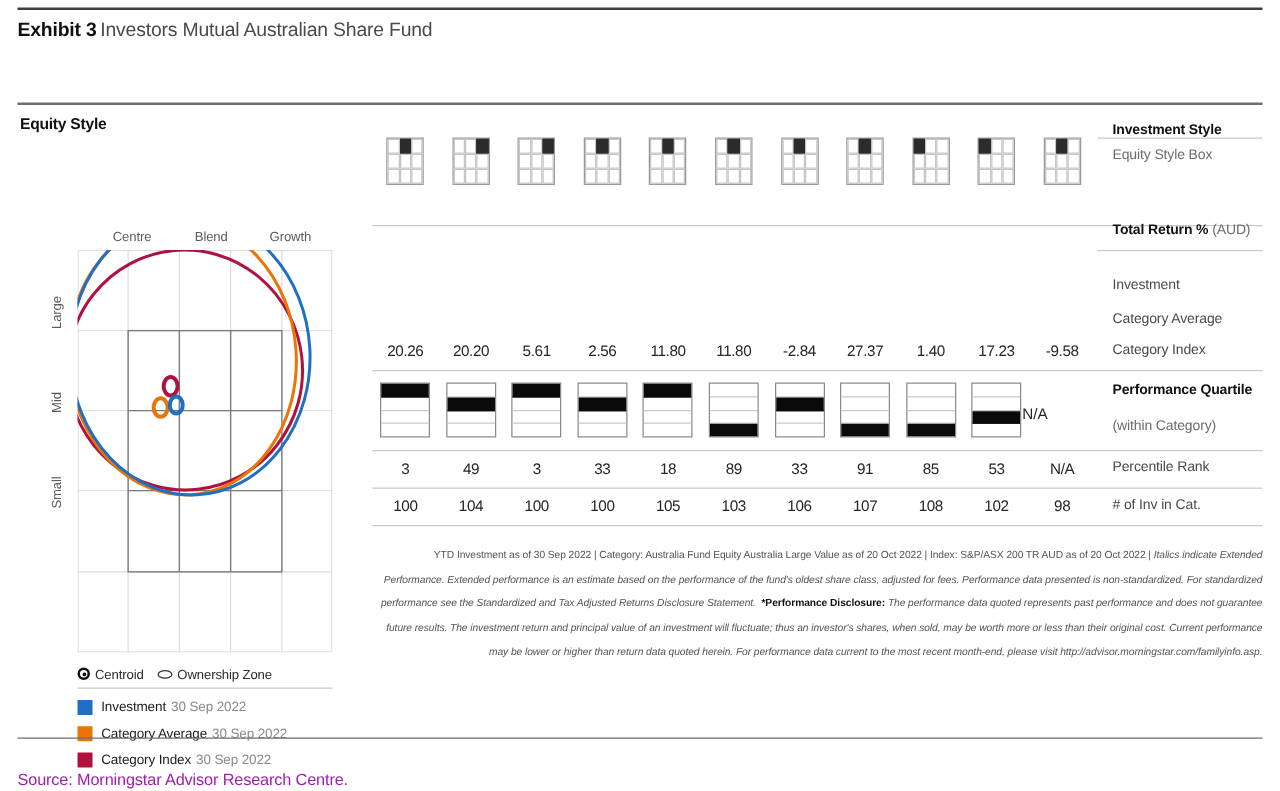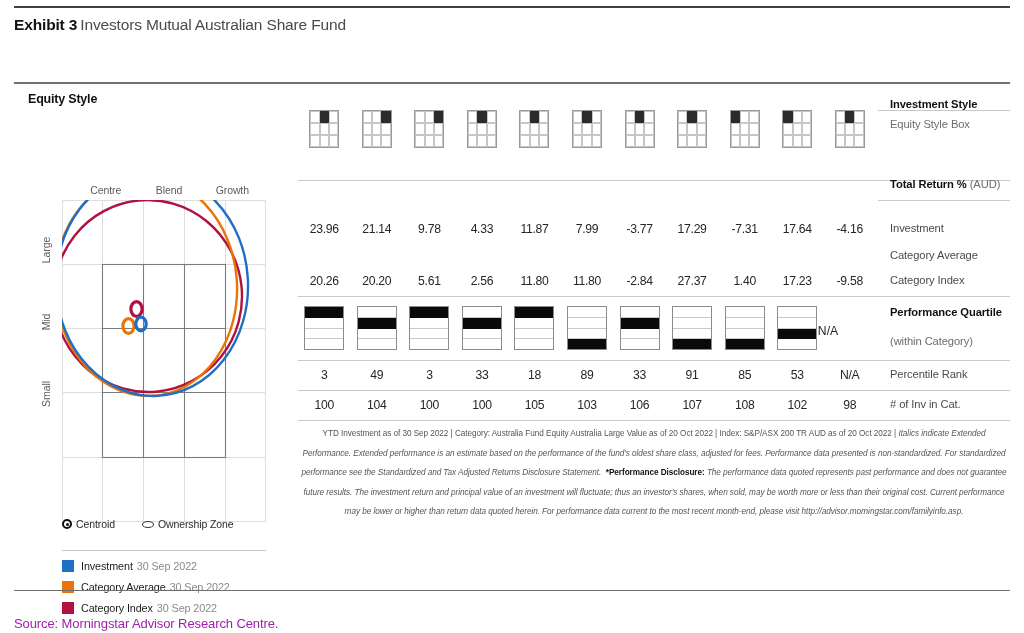--- a/index.html
+++ b/index.html
@@ -22,21 +22,21 @@
   .exhibit-title .num { font-weight:bold; color:#111; }
   .exhibit-title .name { font-weight:normal; color:#4a4a4a; margin-left:3px; }
 
   
   .panel { position:absolute; left:14px; top:82px; width:996px; height:490px; }
   .panel-rule-top { position:absolute; left:0; top:0; width:996px; height:1.5px; background:#6f6f6f; }
 
   
   .left-pane { position:absolute; left:0; top:0; width:268px; height:490px; }
   .eq-style-hd {
-    position:absolute; left:14px; top:10px;
+    position:absolute; left:2px; top:10px;
     font-size:12.5px; font-weight:bold; color:#111; letter-spacing:-0.2px;
   }
   .vbl-row { position:absolute; left:60px; top:102px; width:190px; display:flex; }
   .vbl-row span {
     flex:1; text-align:center; font-size:10.5px; color:#5c5c5c; letter-spacing:-0.1px;
   }
   .sizebox { position:absolute; left:22px; top:118px; width:44px; height:260px; }
   .sizebox span {
     position:absolute; left:-17px; width:54px; text-align:center;
     font-size:10.5px; color:#5c5c5c;
@@ -47,24 +47,23 @@
   .sizebox .sm { top:188px; }
 
   .stylechart {
     position:absolute; left:48px; top:118px; width:204px; height:322px;
   }
   .stylechart svg { display:block; }
 
   .legend-rule { position:absolute; left:48px; top:468px; width:204px; height:1px; background:#c8c8c8; }
 
   .cent-legend {
-    position:absolute; left:48px; top:436px; width:215px;
+    position:absolute; left:48px; top:452px; width:215px;
     display:flex; align-items:center; font-size:10.5px; color:#2b2b2b;
     letter-spacing:-0.1px;
-    gap:16px;
   }
   .cent-legend .lbl { margin-right:11px; }
   .dotmark {
     display:inline-block; width:10px; height:10px; border-radius:50%;
     border:2px solid #111; background:#fff; position:relative; margin-right:4px;
     vertical-align:-1px;
   }
   .dotmark::after {
     content:""; position:absolute; left:1.5px; top:1.5px;
     width:3px; height:3px; border-radius:50%; background:#111;
@@ -119,23 +118,23 @@
 
   
   .lbls { position:absolute; left:592px; width:130px; }
   .lbl-strong { font-size:11.2px; font-weight:bold; color:#111; letter-spacing:-0.1px; }
   .lbl-soft { font-size:11.2px; color:#6d6d6d; letter-spacing:-0.1px; }
   .lbl-mid { font-size:11.2px; color:#4a4a4a; letter-spacing:-0.1px; }
   .lbl-strong .sub { font-weight:normal; color:#6d6d6d; }
 
   
   .footnote {
-    position:absolute; left:0; top:342px; width:712px;
+    position:absolute; left:0; top:352px; width:712px;
     font-size:8.2px; line-height:19.5px; color:#555; letter-spacing:-0.05px;
-    text-align:center;
+    text-align:right;
   }
   .footnote i { font-style:italic; }
   .footnote b { font-weight:bold; color:#111; font-style:normal; }
 
   
   .bot-rule { position:absolute; left:14px; top:590px; width:996px; height:1.4px; background:#6f6f6f; }
   .source {
     position:absolute; left:14px; top:600px;
     font-size:13px; color:#a21caf; letter-spacing:-0.1px;margin-top:16px;
   }
@@ -376,33 +375,20 @@
             <i></i>
             <i></i>
           </div>
         </div>
       </div>
 
     <div class="rowline" style="top:98px;"></div>
     <div class="rowline lbl-only" style="top:28px;"></div>
     <div class="rowline lbl-only" style="top:118px;"></div>
 
-    <div class="ycells numrow" id="ret-row-0" style="top:140px;">
-        <div>23.96</div>
-        <div>21.14</div>
-        <div>9.78</div>
-        <div>4.33</div>
-        <div>11.87</div>
-        <div>7.99</div>
-        <div>-3.77</div>
-        <div>17.29</div>
-        <div>-7.31</div>
-        <div>17.64</div>
-        <div>-4.16</div>
-      </div>
     <div class="ycells numrow" id="ret-row-2" style="top:192px;">
         <div>20.26</div>
         <div>20.20</div>
         <div>5.61</div>
         <div>2.56</div>
         <div>11.80</div>
         <div>11.80</div>
         <div>-2.84</div>
         <div>27.37</div>
         <div>1.40</div>

